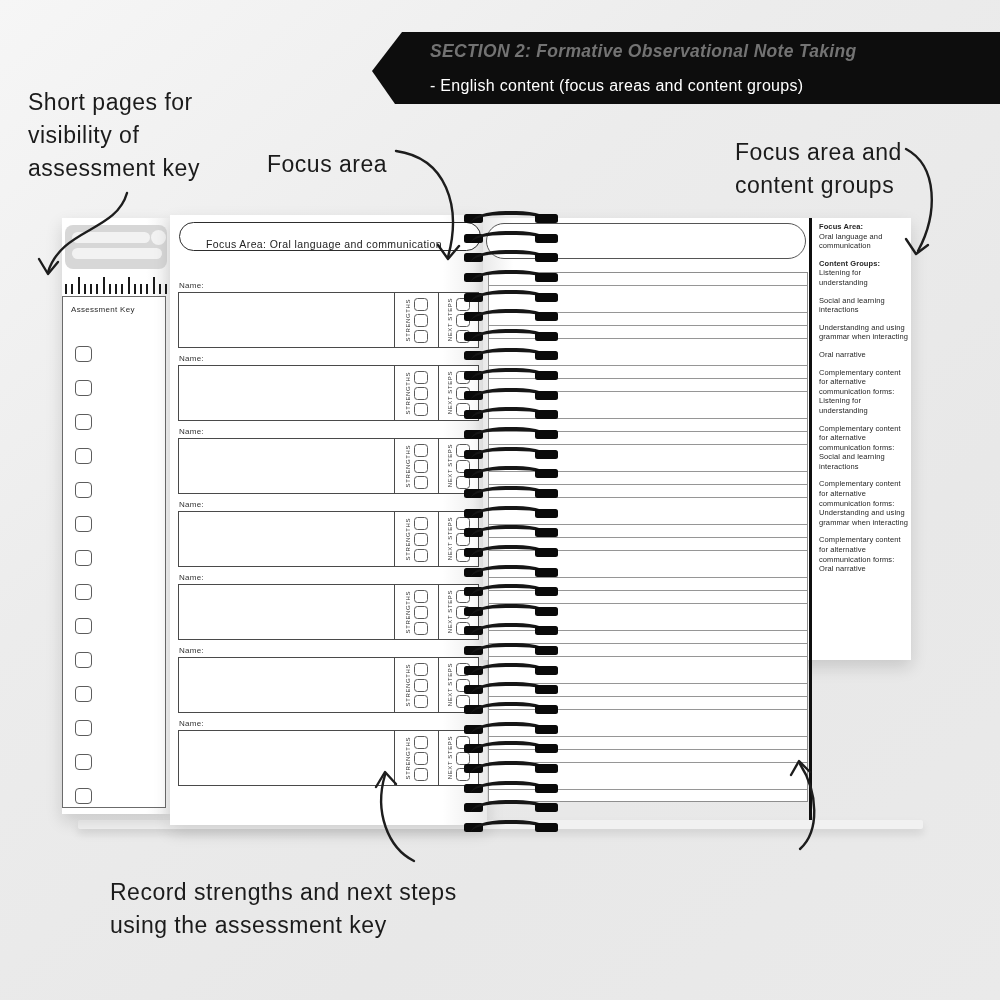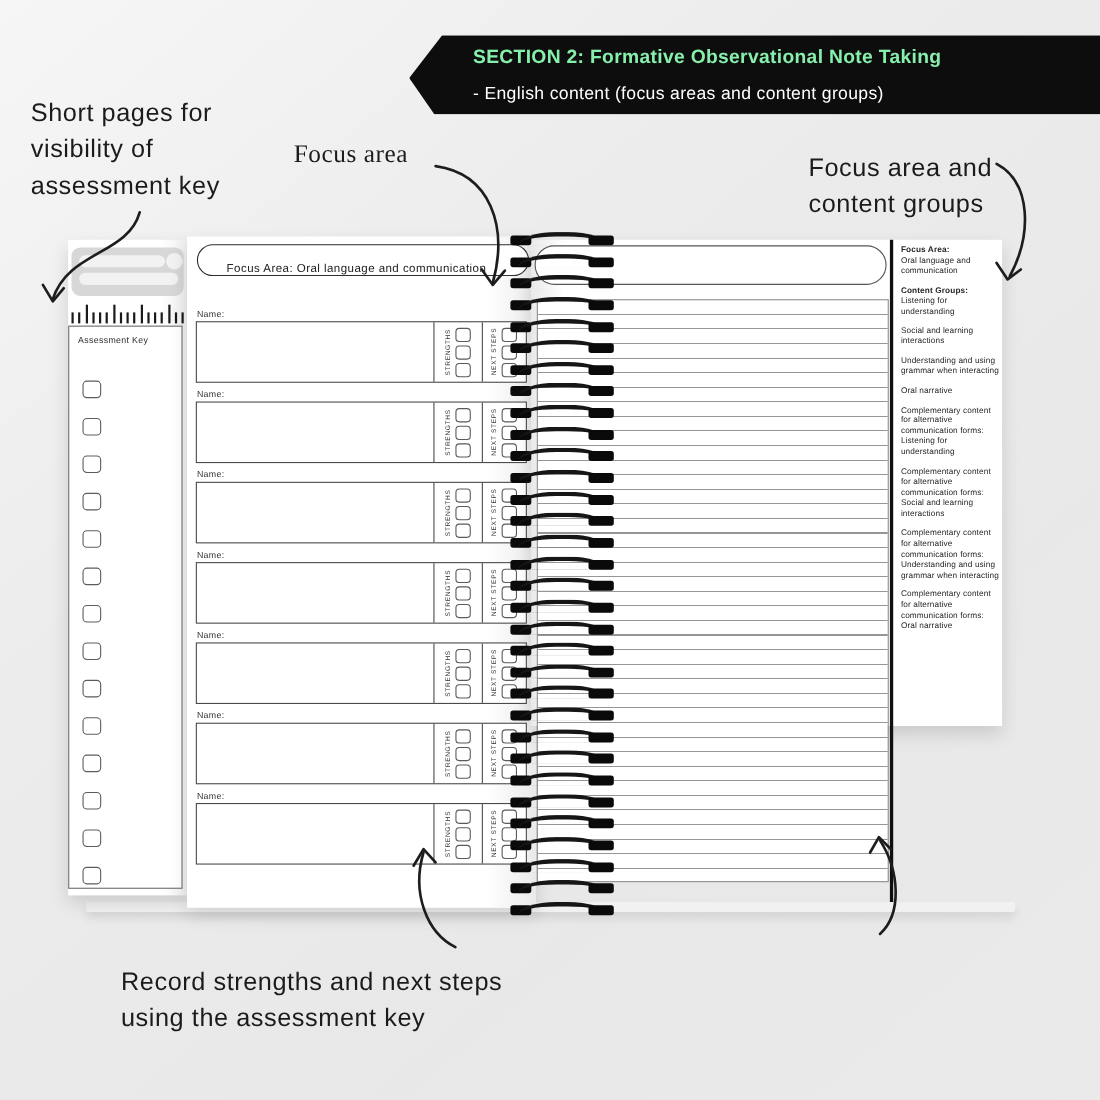--- a/index.html
+++ b/index.html
@@ -7,26 +7,26 @@
     position:relative;width:1000px;height:1000px;overflow:hidden;
     background:linear-gradient(140deg,#f6f6f6 0%,#ececec 35%,#e8e8e8 70%,#eaeaea 100%);
     font-family:"Liberation Sans",sans-serif;color:#1c1c1c;
   }
   
   .banner{
     position:absolute;left:372px;top:32px;width:628px;height:72px;background:#0d0d0d;
     clip-path:polygon(30px 0,100% 0,100% 100%,23px 100%,0 54%);
     display:flex;flex-direction:column;justify-content:center;padding-left:58px;box-sizing:border-box;
   }
-  .banner .t1{color:#86efac;font-size:17.5px;font-weight:bold;letter-spacing:.3px;}
+  .banner .t1{color:#737373;font-size:17.5px;font-weight:bold;letter-spacing:.3px;font-style:italic;}
   .banner .t2{color:#fff;font-size:16px;margin-top:15px;letter-spacing:.3px;}
   
   .ann{position:absolute;font-size:23px;line-height:33px;letter-spacing:.5px;color:#1b1b1b;white-space:pre-line;}
   .ann-short{left:28px;top:86px;}
-  .ann-focus{left:267px;top:123px;font-family:Liberation Serif, serif;}
+  .ann-focus{left:267px;top:148px;}
   .ann-fcg{left:735px;top:136px;}
   .ann-record{left:110px;top:876px;}
   .ann-space{left:530px;top:840px;font-size:22.5px;line-height:31px;}
   .ital{font-style:italic;}
   
   .page{position:absolute;background:#fff;box-shadow:0 7px 16px rgba(0,0,0,.14);}
   .stack-strip{position:absolute;left:78px;top:820px;width:845px;height:9px;background:#f1f1f1;
     box-shadow:0 5px 9px rgba(0,0,0,.10);border-radius:2px;}
   
   .short-page{left:62px;top:218px;width:108px;height:596px;

